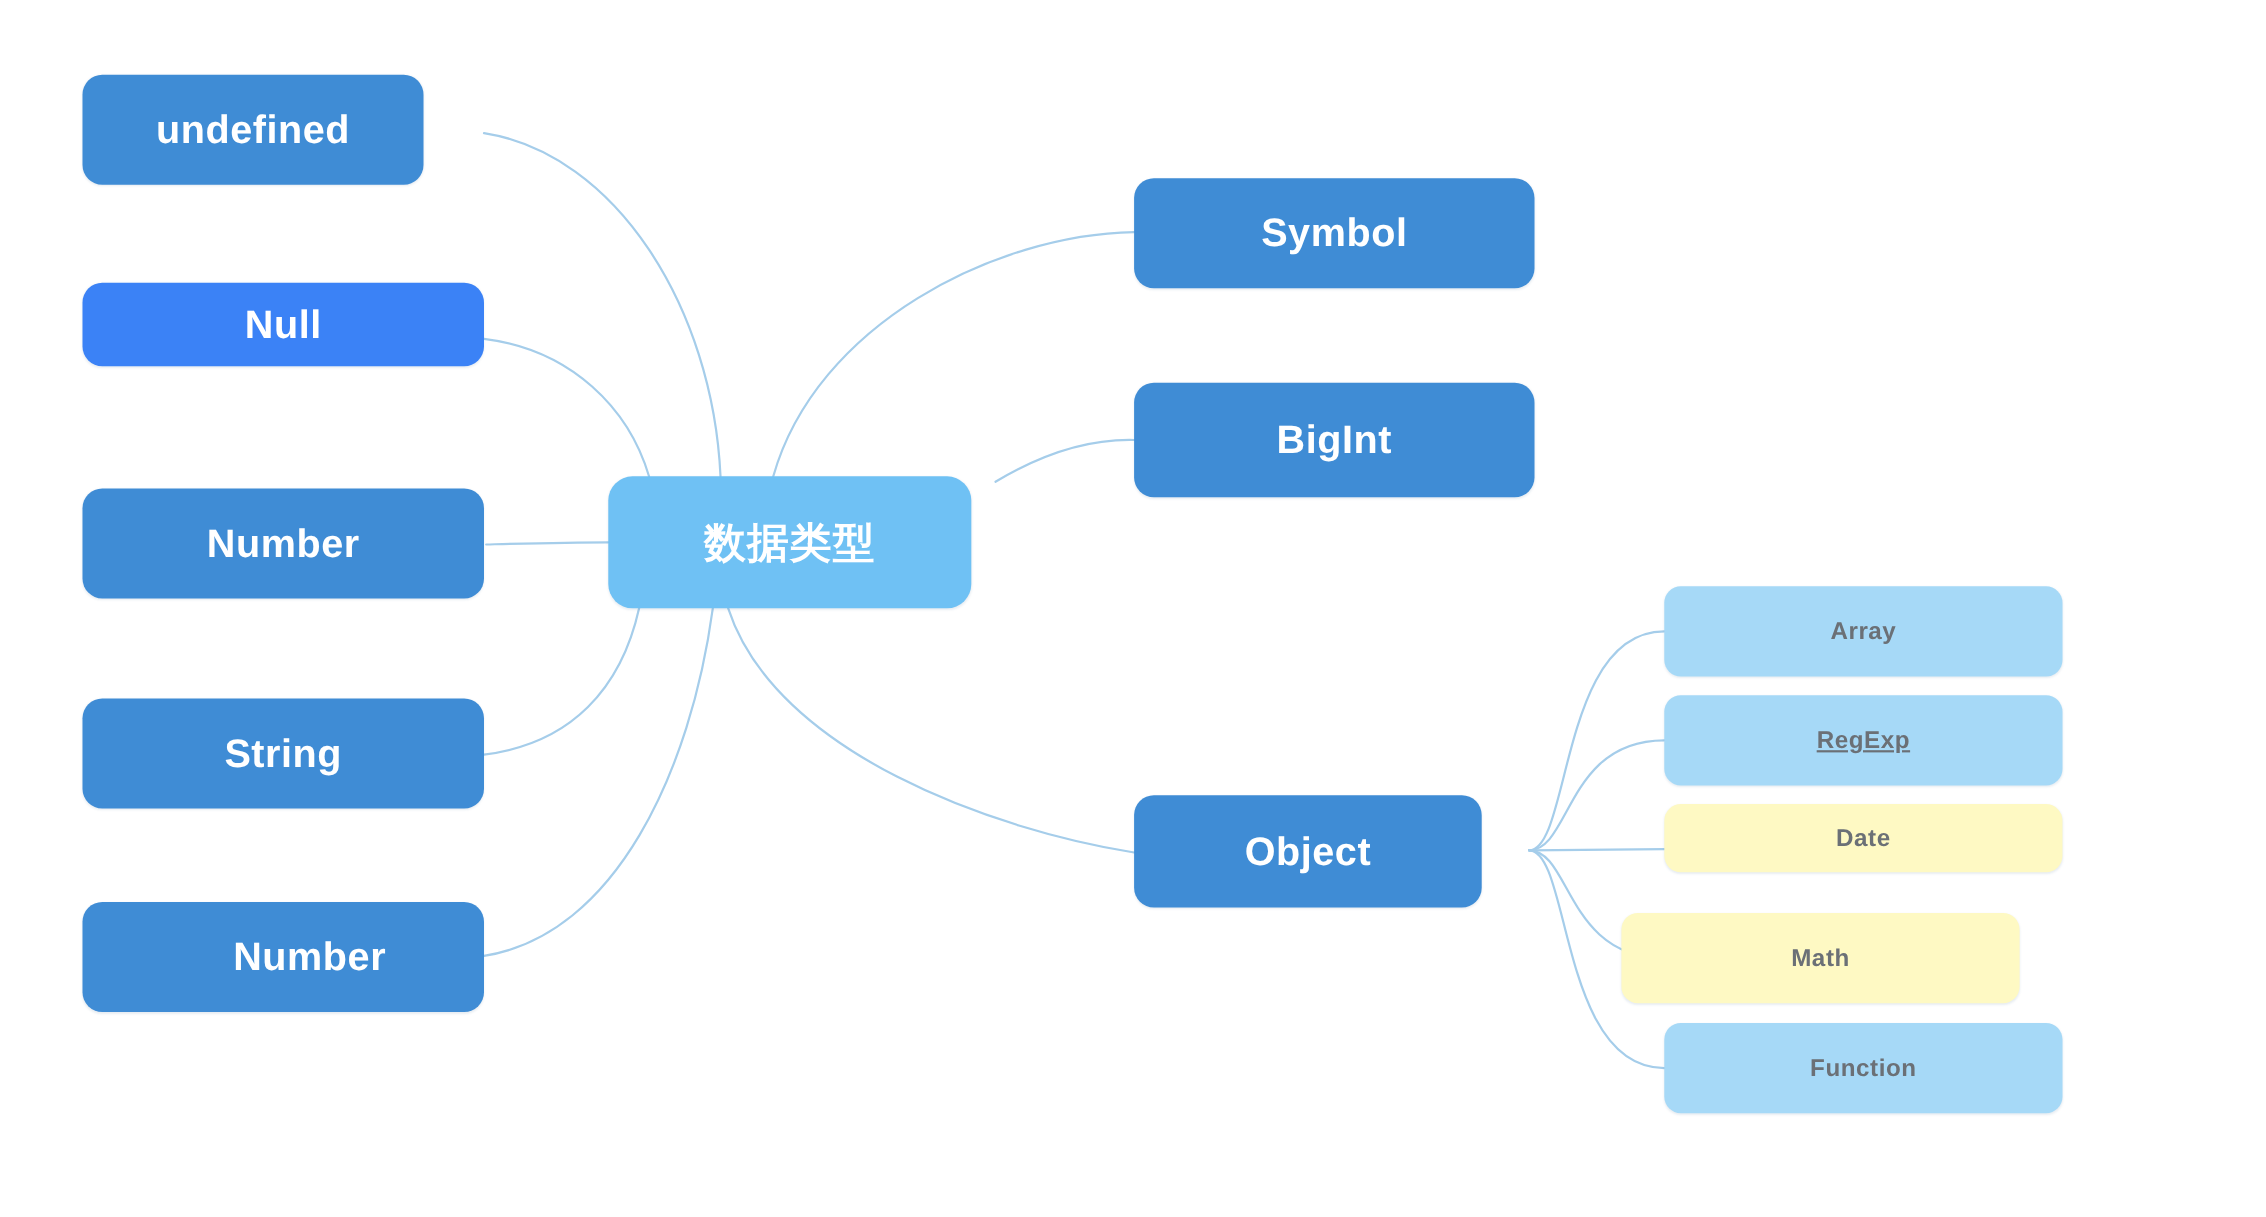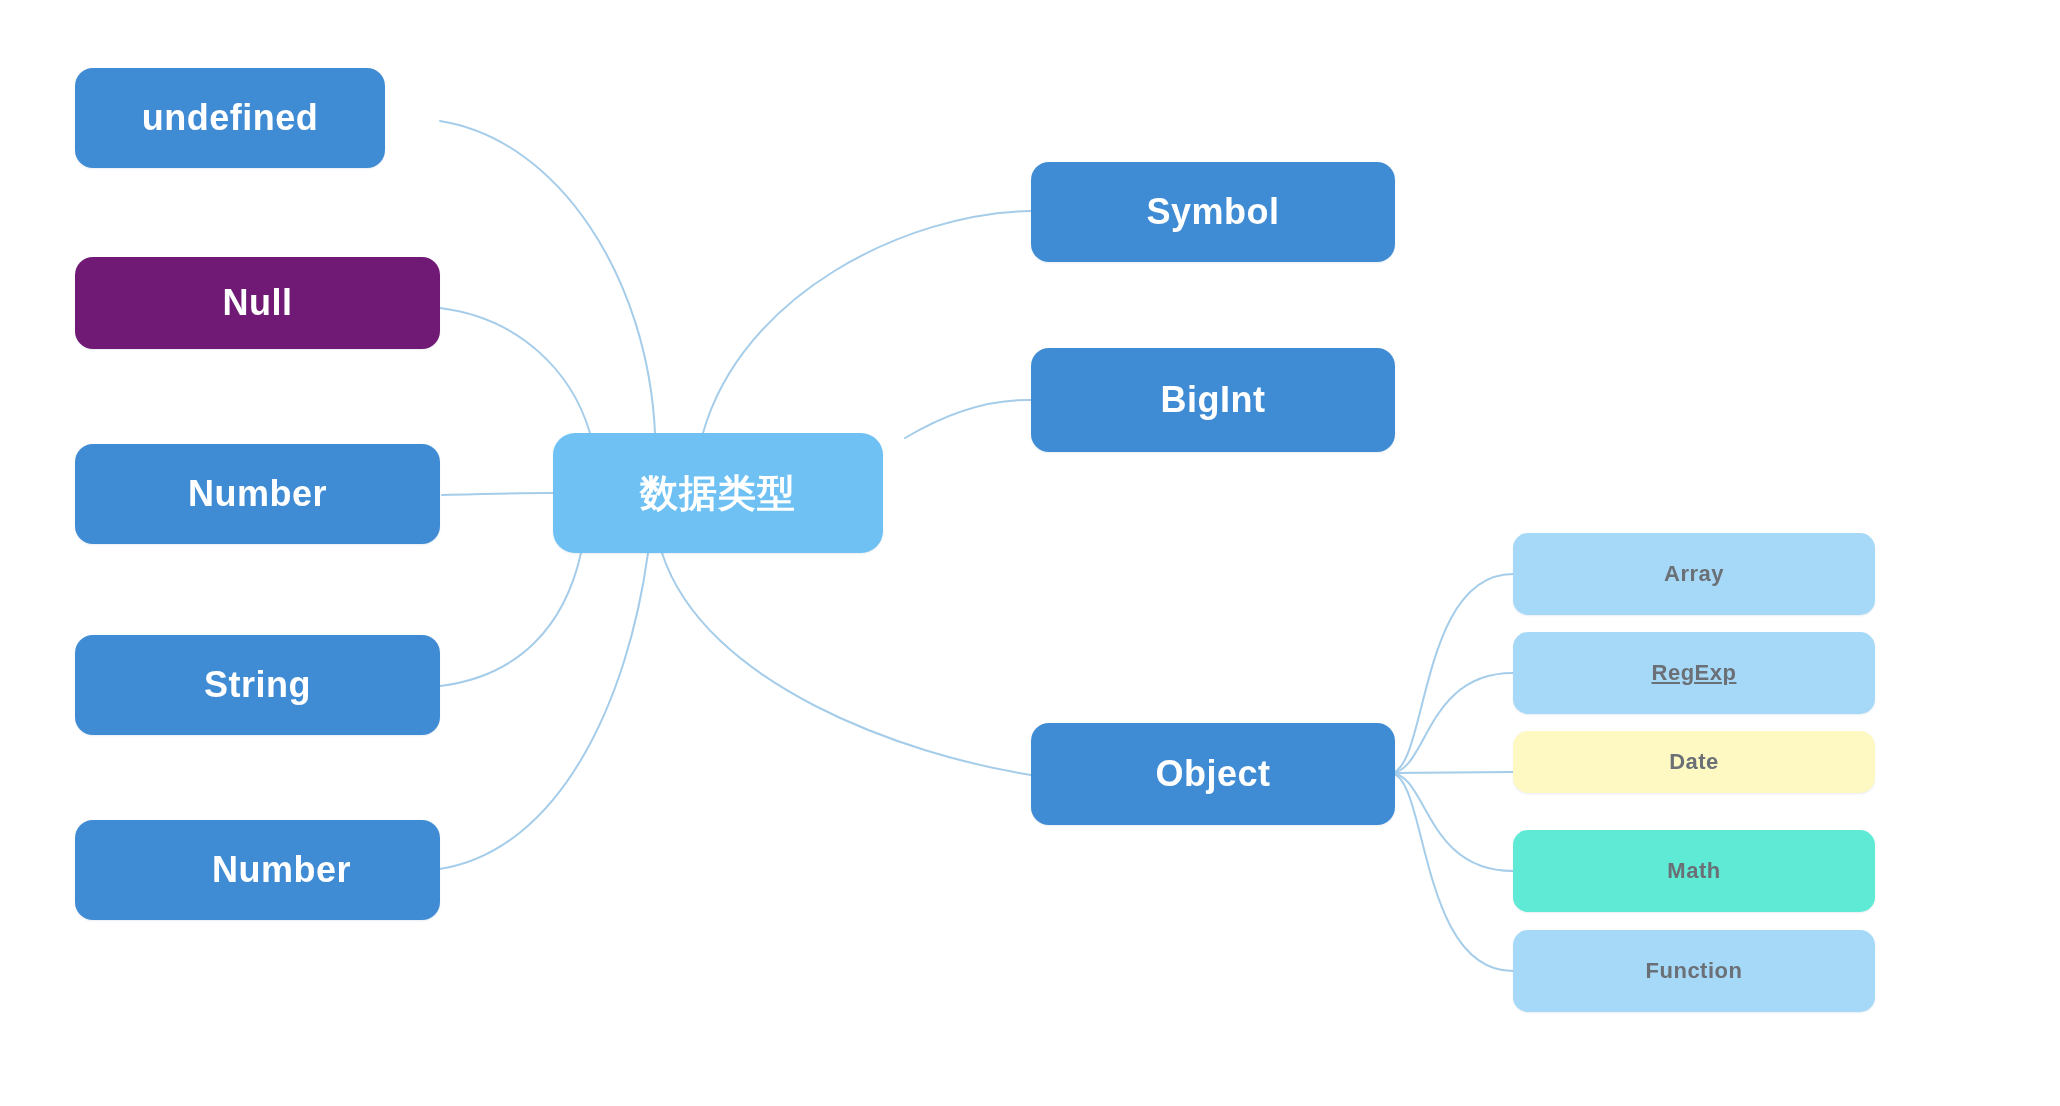--- a/index.html
+++ b/index.html
@@ -68,49 +68,49 @@
       <path d="M 1390 773 C 1428 773, 1424 871, 1513 871" fill="none" stroke="#a5cdea" stroke-width="2" stroke-linecap="round"></path>
       <path d="M 1390 773 C 1428 773, 1418 971, 1513 971" fill="none" stroke="#a5cdea" stroke-width="2" stroke-linecap="round"></path>
     </svg>
 
 <div class="node root" style="left: 553px; top: 433px; width: 330px; height: 120px; background: rgb(111, 193, 244); color: rgb(255, 255, 255);">
       <span>数据类型</span>
     </div>
     <div class="node primary" style="left: 75px; top: 68px; width: 310px; height: 100px; background: rgb(63, 140, 213); color: rgb(255, 255, 255);">
       <span>undefined</span>
     </div>
-    <div class="node primary" style="left: 75px; top: 257px; width: 365px; height: 92px; background: #701a75; color: rgb(255, 255, 255);">
+    <div class="node primary" style="left: 75px; top: 257px; width: 365px; height: 76px; background: #3b82f6; color: rgb(255, 255, 255);">
       <span>Null</span>
     </div>
     <div class="node primary" style="left: 75px; top: 444px; width: 365px; height: 100px; background: rgb(63, 140, 213); color: rgb(255, 255, 255);">
       <span>Number</span>
     </div>
     <div class="node primary" style="left: 75px; top: 635px; width: 365px; height: 100px; background: rgb(63, 140, 213); color: rgb(255, 255, 255);">
       <span>String</span>
     </div>
     <div class="node primary" style="left: 75px; top: 820px; width: 365px; height: 100px; background: rgb(63, 140, 213); color: rgb(255, 255, 255); padding-left: 48px;">
       <span>Number</span>
     </div>
     <div class="node primary" style="left: 1031px; top: 348px; width: 364px; height: 104px; background: rgb(63, 140, 213); color: rgb(255, 255, 255);">
       <span>BigInt</span>
     </div>
     <div class="node primary" style="left: 1031px; top: 162px; width: 364px; height: 100px; background: rgb(63, 140, 213); color: rgb(255, 255, 255);">
       <span>Symbol</span>
     </div>
-    <div class="node primary" style="left: 1031px; top: 723px; width: 364px; height: 102px; background: rgb(63, 140, 213); color: rgb(255, 255, 255); text-align: center;">
+    <div class="node primary" style="left: 1031px; top: 723px; width: 316px; height: 102px; background: rgb(63, 140, 213); color: rgb(255, 255, 255); text-align: center;">
       <span>Object</span>
     </div>
     <div class="node leaf" style="left: 1513px; top: 533px; width: 362px; height: 82px; background: rgb(166, 217, 247); color: rgb(107, 112, 118);">
       <span>Array</span>
     </div>
     <div class="node leaf" style="left: 1513px; top: 632px; width: 362px; height: 82px; background: rgb(166, 217, 247); color: rgb(107, 112, 118); text-decoration: underline;">
       <span>RegExp</span>
     </div>
     <div class="node leaf" style="left: 1513px; top: 731px; width: 362px; height: 62px; background: #fef9c3; color: rgb(107, 112, 118);">
       <span>Date</span>
     </div>
-    <div class="node leaf" style="left: 1513px; top: 830px; width: 362px; height: 82px; background: #5eead4; color: rgb(107, 112, 118);">
+    <div class="node leaf" style="left: 1474px; top: 830px; width: 362px; height: 82px; background: #fef9c3; color: rgb(107, 112, 118);">
       <span>Math</span>
     </div>
     <div class="node leaf" style="left: 1513px; top: 930px; width: 362px; height: 82px; background: rgb(166, 217, 247); color: rgb(107, 112, 118);">
       <span>Function</span>
     </div>
   </div>
 
 </body></html>

